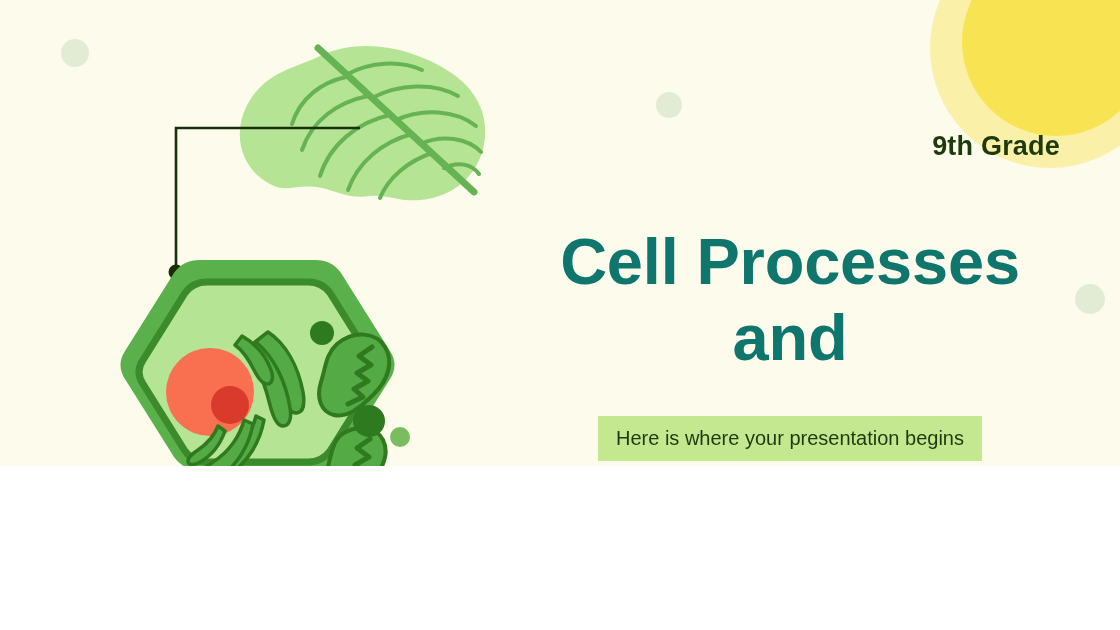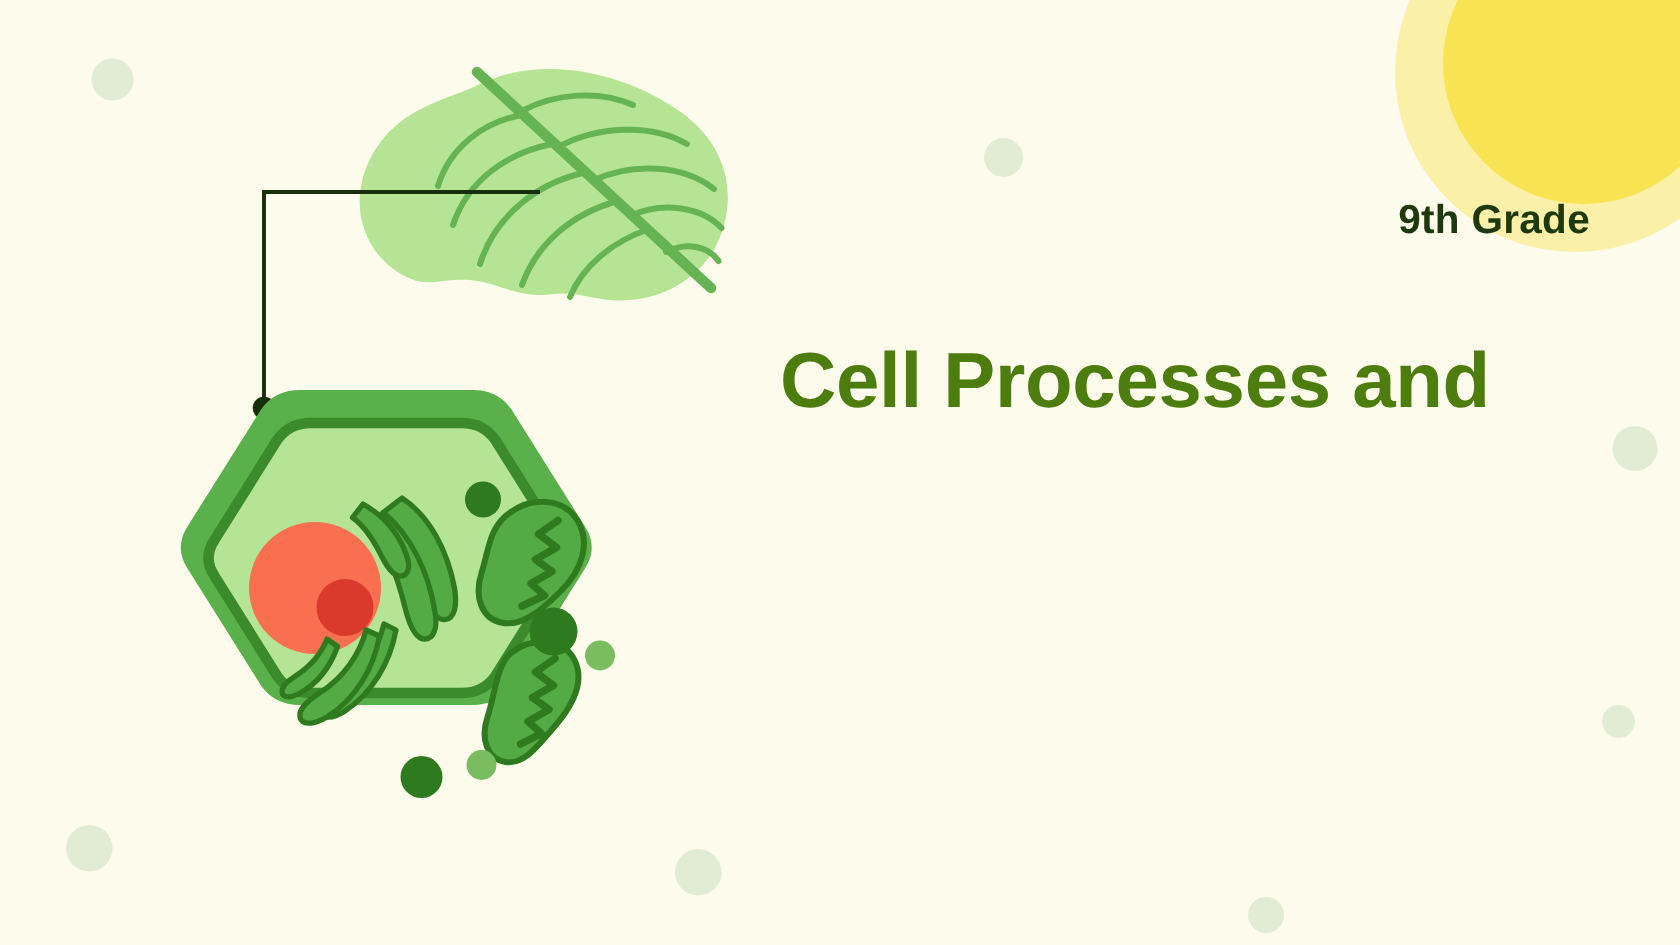--- a/index.html
+++ b/index.html
@@ -4,21 +4,21 @@
 <title>Cell Processes and Energy - Science</title>
 <style>
   html, body {
     margin: 0;
     padding: 0;
     background: #ffffff;
   }
   #slide {
     position: relative;
     width: 1120px;
-    height: 630px;
+    height: 466px;
     overflow: hidden;
     background: #fdfbec;
     font-family: "Liberation Sans", sans-serif;
   }
 
   
   .deco-layer {
     position: absolute;
     inset: 0;
     pointer-events: none;
@@ -59,24 +59,24 @@
   .grade {
     text-align: right;
     font-size: 27px;
     font-weight: bold;
     color: #1e3a0d;
     letter-spacing: 0.2px;
     line-height: 1.2;
     margin: 0 0 62px 0;
   }
   .title {
-    text-align: left;
-    font-size: 52px;
+    text-align: center;
+    font-size: 65px;
     font-weight: bold;
-    color: #4d7c0f;
+    color: #0f766e;
     line-height: 1.17;
     margin: 0;
     letter-spacing: -0.2px;
   }
   .subtitle-wrap {
     margin-top: 40px;
     display: flex;
     justify-content: center;
   }
   .subtitle {
@@ -216,15 +216,18 @@
         <circle cx="261" cy="490" r="10" fill="#79bd60"></circle>
       </g>
     </svg>
   </div>
 
   <div id="text-block">
     <div class="grade">9th Grade</div>
     <h1 class="title">
       <span>Cell Processes and</span><br>
     </h1>
+    <div class="subtitle-wrap">
+      <div class="subtitle">Here is where your presentation begins</div>
+    </div>
   </div>
 
 </div>
 
 </body></html>

